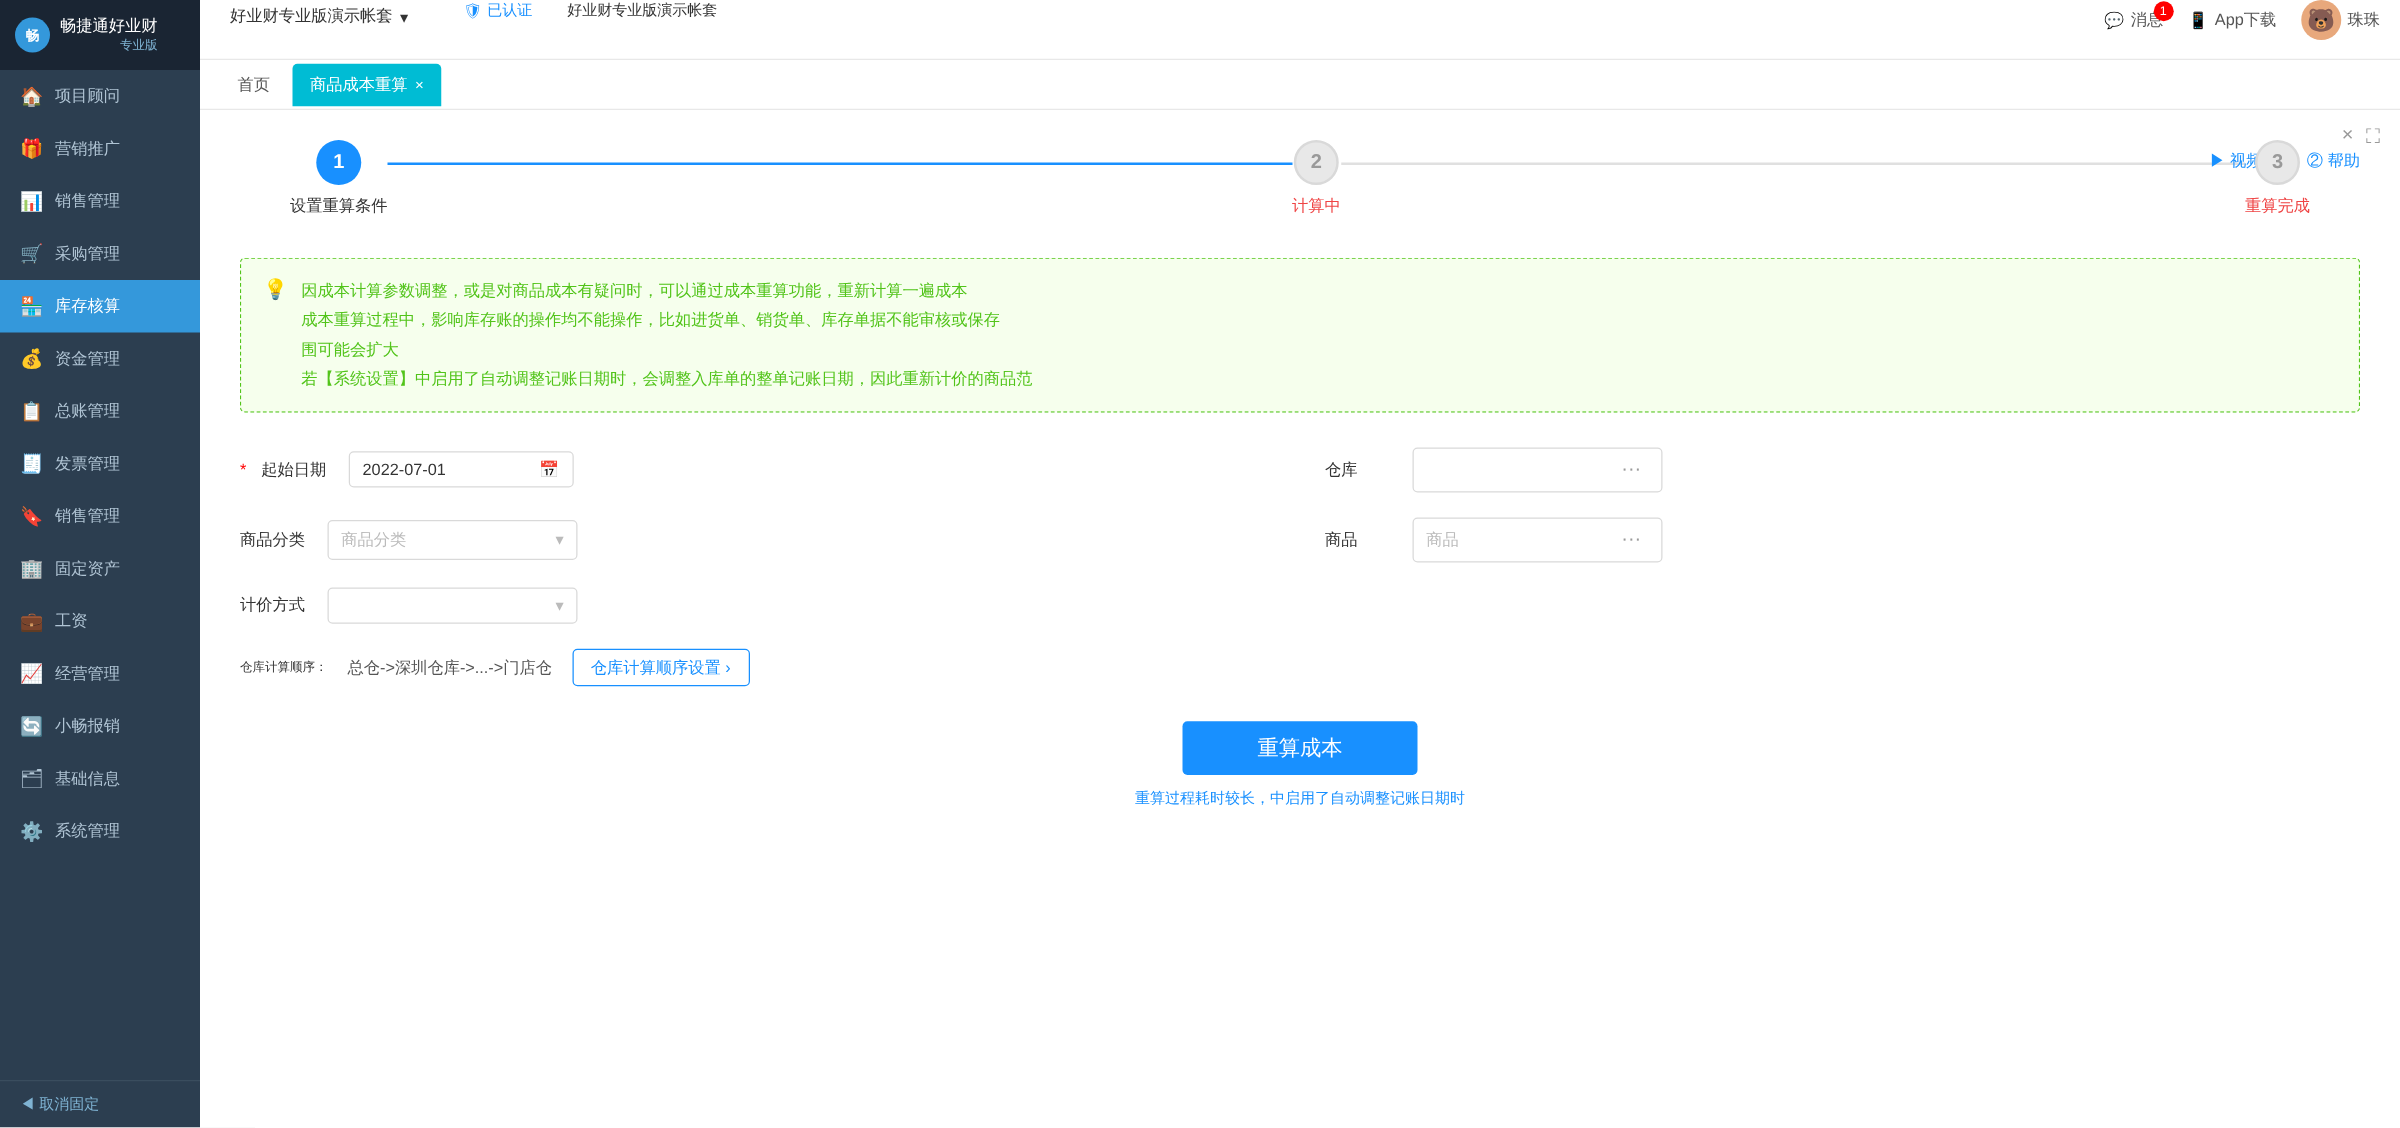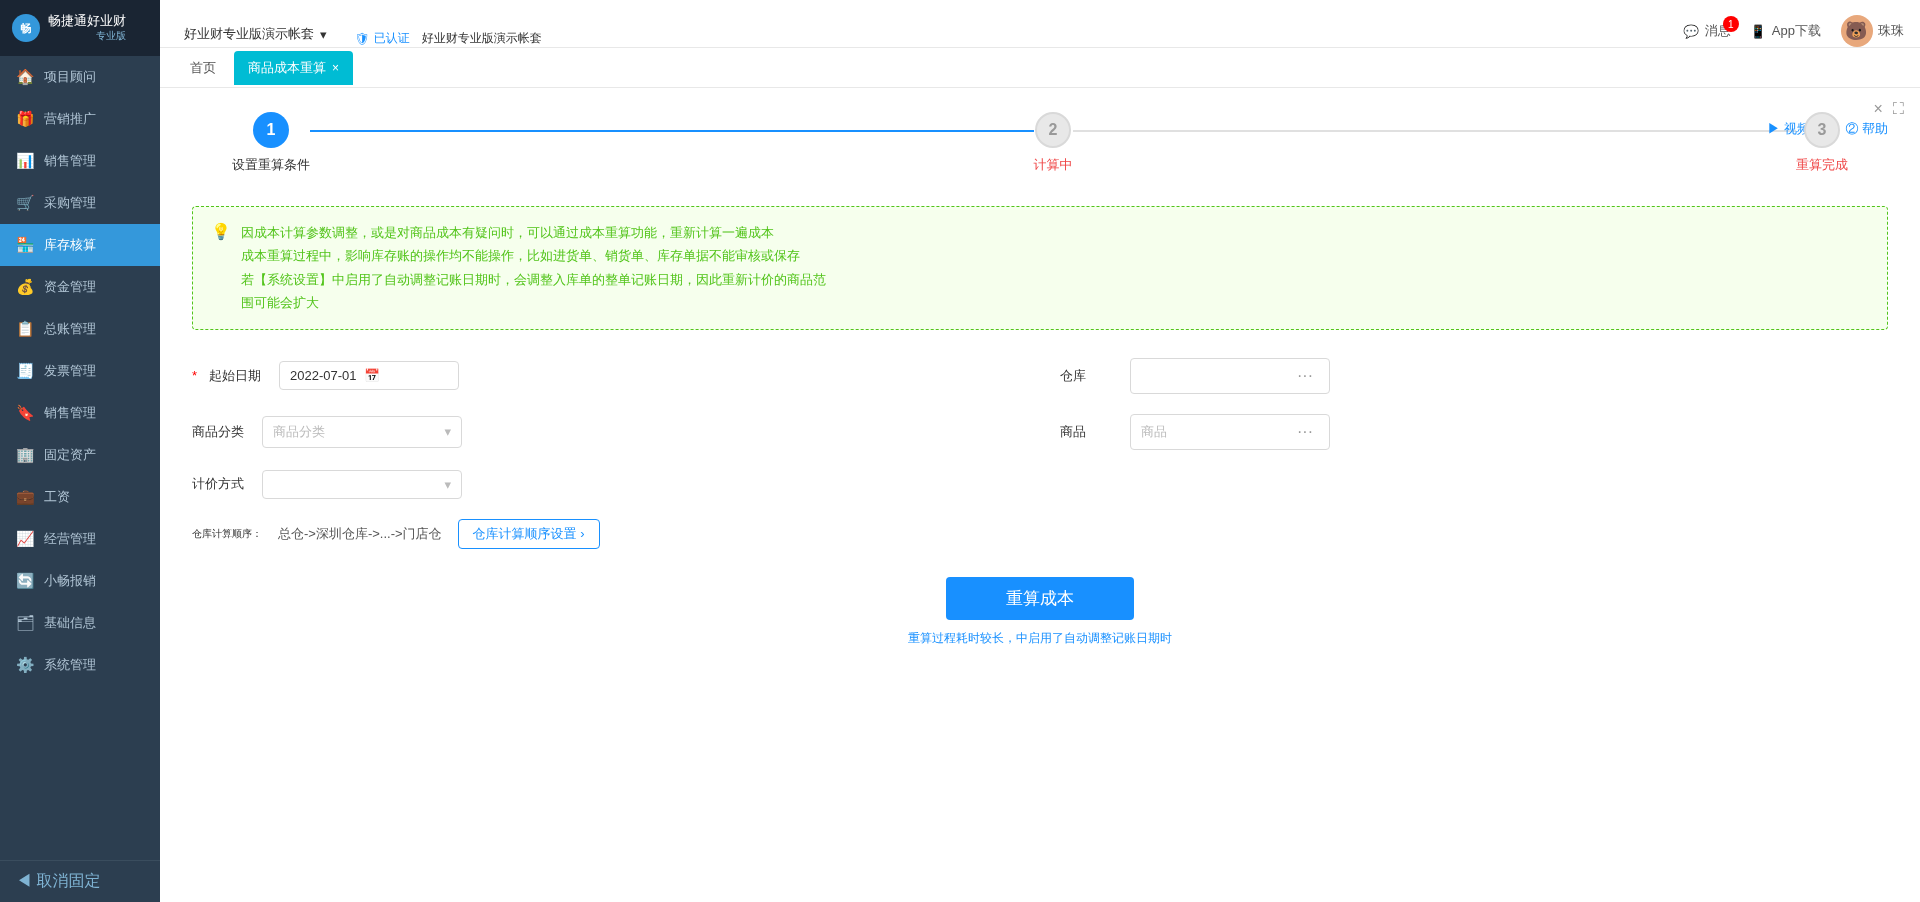--- a/index.html
+++ b/index.html
@@ -54,42 +54,42 @@
     .sidebar-item.active { background: #3498db; color: white; }
     .sidebar-item .si-icon { font-size: 15px; width: 18px; text-align: center; }
 
     .sidebar-bottom {
       padding: 10px 16px;
       color: #7fb3d3;
       cursor: pointer;
       display: flex;
       align-items: center;
       gap: 6px;
-      font-size: 16px;
+      font-size: 12px;
       border-top: 1px solid #3a4d5e;
     }
 
     
     .main {
       flex: 1;
       display: flex;
       flex-direction: column;
       background: #f0f2f5;
       overflow: hidden;
     }
 
     
     .topbar {
       background: white;
       height: 48px;
       display: flex;
-      align-items: flex-end;
+      align-items: flex-start;
       padding: 0 16px;
       border-bottom: 1px solid #e8e8e8;
-      gap: 12px;
+      gap: 28px;
     }
     .account-selector {
       display: flex;
       align-items: center;
       gap: 6px;
       color: #333;
       font-size: 13px;
       cursor: pointer;
       padding: 4px 8px;
       border-radius: 4px;
@@ -241,20 +241,21 @@
     .form-input {
       border: 1px solid #d9d9d9;
       border-radius: 4px;
       padding: 6px 10px;
       font-size: 13px;
       color: #333;
       background: white;
       min-width: 180px;
       display: flex;
       align-items: center;
+      justify-content: space-between;
     }
     .form-input .cal-icon { color: #1890ff; margin-left: 8px; cursor: pointer; }
     .form-select {
       border: 1px solid #d9d9d9;
       border-radius: 4px;
       padding: 6px 10px;
       font-size: 13px;
       color: #bbb;
       background: white;
       min-width: 200px;
@@ -501,22 +502,22 @@
         <span>|</span>
         <span>② 帮助</span>
       </div>
     </div>
 
     <div class="info-box">
       <span class="info-icon">💡</span>
       <div class="info-text">
         <div>因成本计算参数调整，或是对商品成本有疑问时，可以通过成本重算功能，重新计算一遍成本</div>
         <div>成本重算过程中，影响库存账的操作均不能操作，比如进货单、销货单、库存单据不能审核或保存</div>
+        <div>围可能会扩大</div>
         <div>若【系统设置】中启用了自动调整记账日期时，会调整入库单的整单记账日期，因此重新计价的商品范</div>
-        <div>围可能会扩大</div>
       </div>
     </div>
 
     <div class="form-row">
       <div class="form-group">
         <span class="required-star">*</span>
         <span class="form-label">起始日期</span>
         <div class="form-input">
           <span>2022-07-01</span>
           <span class="cal-icon">📅</span>

